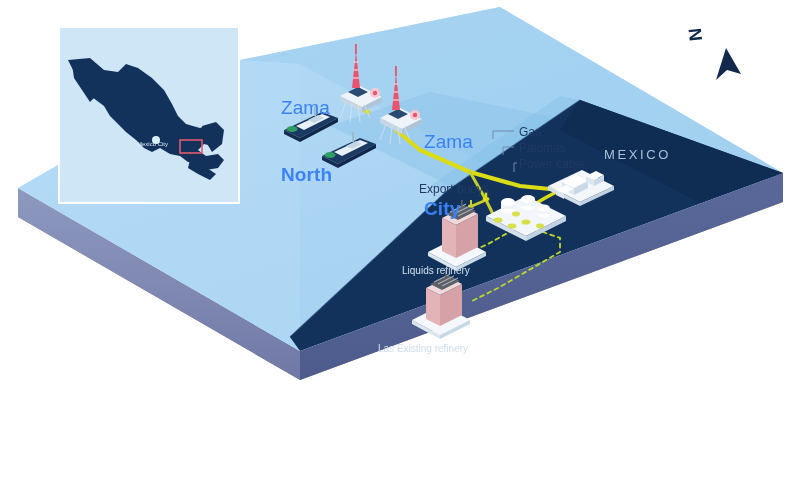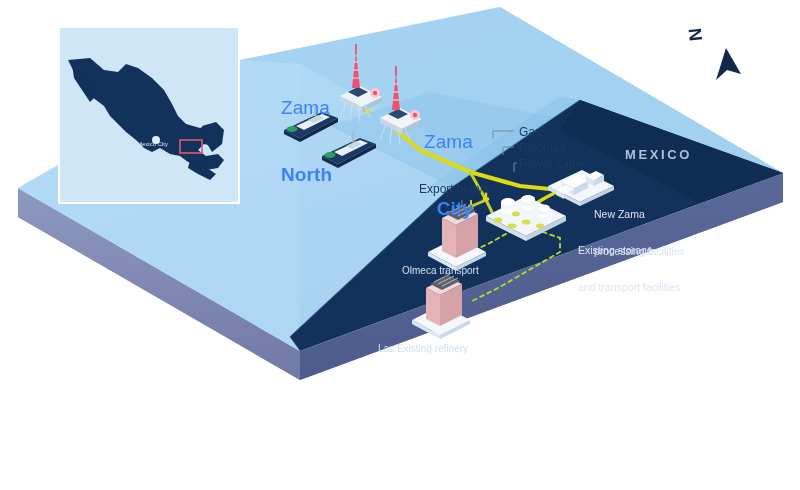--- a/index.html
+++ b/index.html
@@ -19,21 +19,21 @@
     position:absolute;
     white-space:pre;
     pointer-events:none;
     line-height:1.18;
   }
   .lbl-title{
     color:#3b82f6;
     font-size:19px;
     letter-spacing:.1px;
   }
-  .lbl-title b{font-weight:700;display:block;text-align:right;}
+  .lbl-title b{font-weight:700;display:block;}
   .lbl-title span{font-weight:400;display:block;}
   .lbl-leg{
     color:#1f3a63;
     font-size:12px;
     font-weight:400;
   }
   .lbl-fac{
     color:#d9e6f2;
     font-size:10.5px;
     font-weight:400;
@@ -317,33 +317,25 @@
     <span>Zama</span>
     <b>City</b>
   </div>
 
   <div class="lbl lbl-leg" style="left:519px;top:125px;">Gas</div>
   <div class="lbl lbl-leg" style="left:519px;top:141px;">Palomas</div>
   <div class="lbl lbl-leg" style="left:519px;top:157px;">Power cable</div>
 
   <div class="lbl lbl-leg" style="left:419px;top:182px;">Export buoys</div>
 
-  <div class="lbl lbl-country" style="left:625px;top:147px;font-weight:bold;">MEXICO</div>
-
-  <div class="lbl lbl-fac" style="left:594px;top:183px;">
-    <div>New Zama</div>
-    <div>processing facilities</div>
-  </div>
-
-  <div class="lbl lbl-fac" style="left:578px;top:219px;">
-    <div>Existing storage</div>
-    <div>and transport facilities</div>
-  </div>
-
-  <div class="lbl lbl-ref on-dark" style="left:402px;top:265px;">Olmeca transport</div>
+  <div class="lbl lbl-country" style="left:604px;top:147px;">MEXICO</div>
+
+
+
+  <div class="lbl lbl-ref on-dark" style="left:402px;top:265px;">Liquids refinery</div>
 
   <div class="lbl lbl-ref on-dark" style="left:378px;top:343px;">Las Existing refinery</div>
 
   <div class="lbl lbl-inset" style="left:137px;top:141px;color:#dbeaf6;">Mexico City</div>
 
   <div class="lbl" style="left:688px;top:24px;color:#13294b;font-size:18px;font-weight:700;transform:rotate(84deg);">N</div>
 
 </div>
 
 </body></html>

